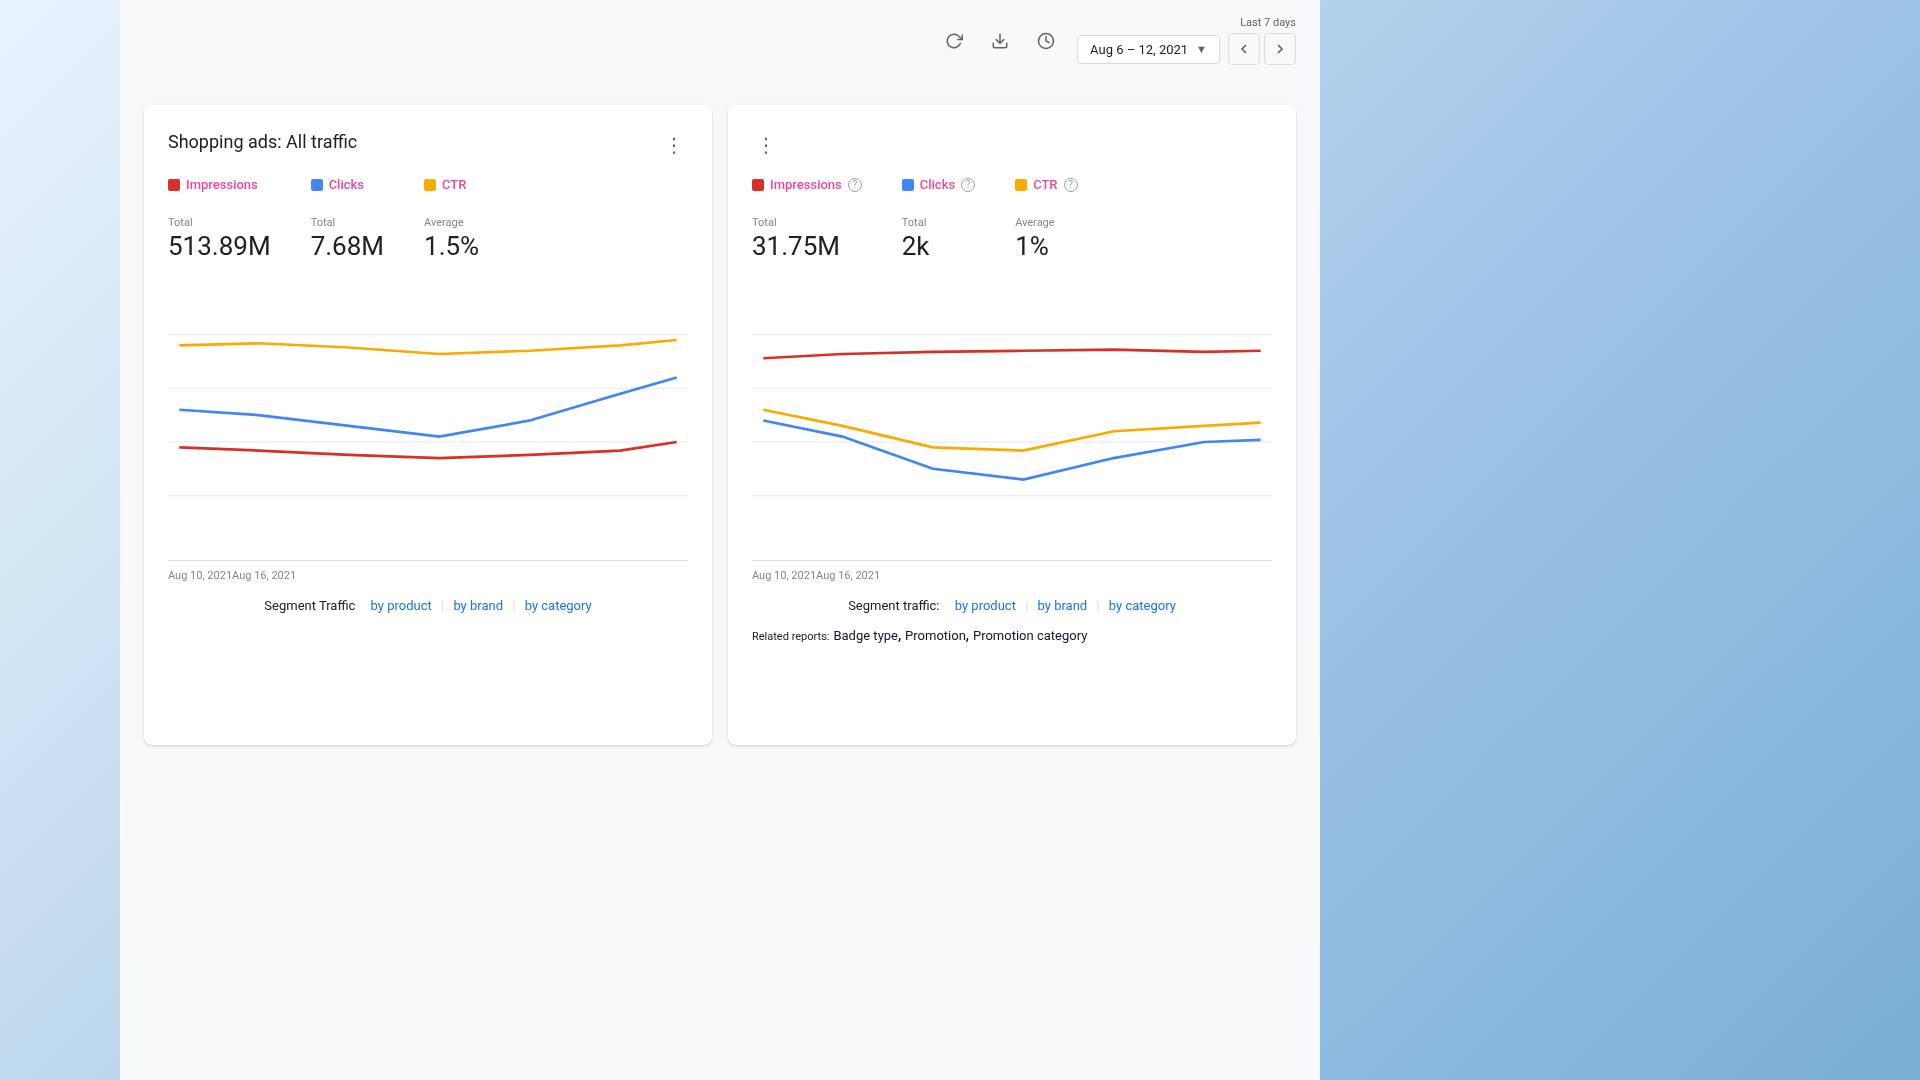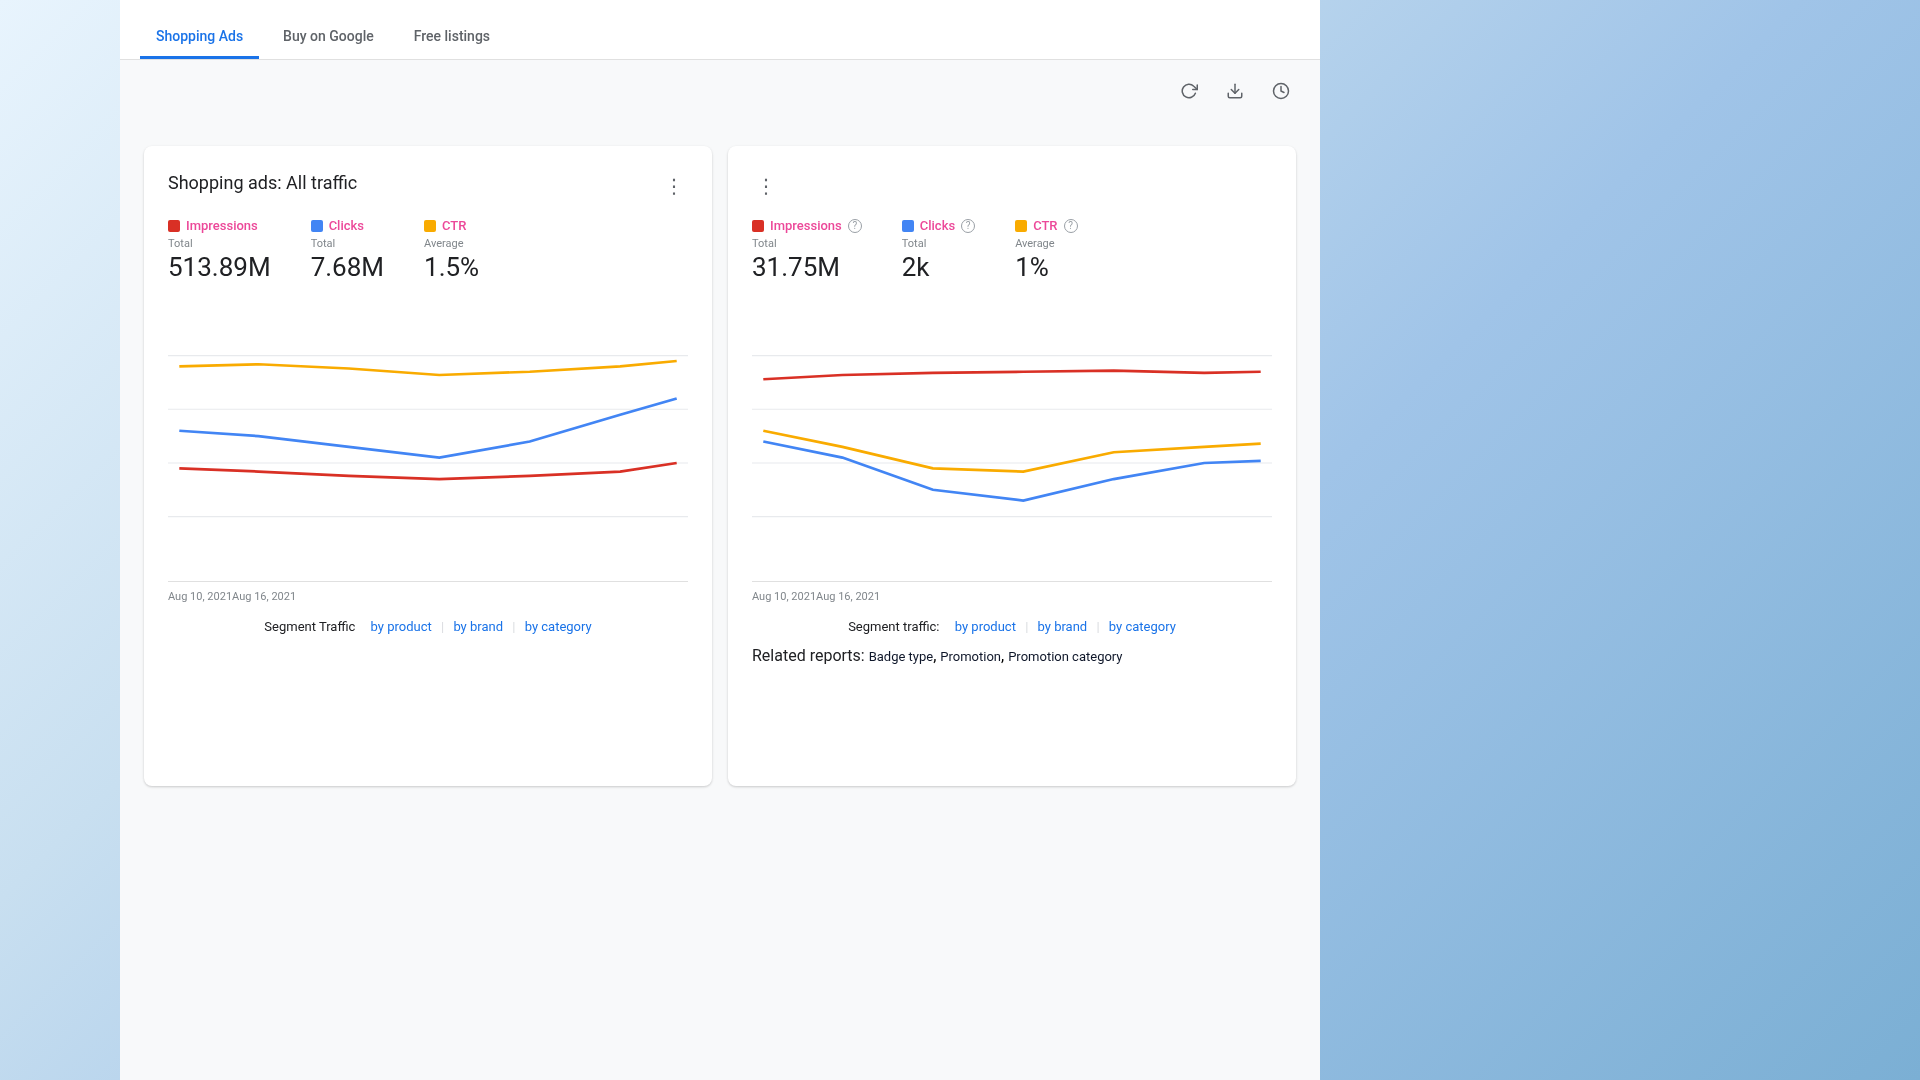--- a/index.html
+++ b/index.html
@@ -181,20 +181,21 @@
       border-radius: 50%;
       border: 1px solid #9aa0a6;
       color: #9aa0a6;
       font-size: 10px;
       cursor: pointer;
     }
     .metric-sublabel {
       font-size: 11px;
       color: #80868b;
       margin-bottom: 2px;
+      margin-top: 20px;
     }
     .metric-value {
       font-size: 26px;
       font-weight: 400;
       color: #202124;
     }
     
     .chart-area {
       position: relative;
       height: 280px;
@@ -227,41 +228,36 @@
       cursor: pointer;
     }
     .segment-separator {
       color: #dadce0;
       margin: 0 6px;
     }
     .related-reports {
       margin-top: 12px;
     }
     .related-label {
-      font-size: 16px;
+      font-size: 11px;
       color: #202124;
       margin-bottom: 4px;
     }
     .related-link {
       color: #0f172a;
       text-decoration: none;
       cursor: pointer;
       font-size: 13px;
     }
   </style>
 </head>
 <body>
 
 <div class="main-container">
 
-  <div class="tabs-bar">
-    <div class="tab active">Shopping Ads</div>
-    <div class="tab">Buy on Google</div>
-    <div class="tab">Free listings</div>
-  </div>
 
   <div class="toolbar">
     <div class="toolbar-icons">
       <button class="icon-btn" title="Refresh">
         <svg width="18" height="18" viewBox="0 0 24 24" fill="none" stroke="#5f6368" stroke-width="2" stroke-linecap="round" stroke-linejoin="round">
           <polyline points="23 4 23 10 17 10"></polyline>
           <path d="M20.49 15a9 9 0 1 1-2.12-9.36L23 10"></path>
         </svg>
       </button>
       <button class="icon-btn" title="Download">
@@ -271,20 +267,41 @@
           <line x1="12" y1="15" x2="12" y2="3"></line>
         </svg>
       </button>
       <button class="icon-btn" title="History">
         <svg width="18" height="18" viewBox="0 0 24 24" fill="none" stroke="#5f6368" stroke-width="2" stroke-linecap="round" stroke-linejoin="round">
           <circle cx="12" cy="12" r="10"></circle>
           <polyline points="12 6 12 12 16 14"></polyline>
         </svg>
       </button>
     </div>
+    <div class="date-range-container">
+      <span class="last-n-days">Last 7 days</span>
+      <div style="display:flex;align-items:center;gap:8px;">
+        <div class="date-picker">
+          <span class="date-picker-value">Aug 6 – 12, 2021</span>
+          <span class="date-picker-arrow">▼</span>
+        </div>
+        <div class="nav-arrows">
+          <button class="nav-arrow-btn">
+            <svg width="16" height="16" viewBox="0 0 24 24" fill="none" stroke="#5f6368" stroke-width="2.5">
+              <polyline points="15 18 9 12 15 6"></polyline>
+            </svg>
+          </button>
+          <button class="nav-arrow-btn">
+            <svg width="16" height="16" viewBox="0 0 24 24" fill="none" stroke="#5f6368" stroke-width="2.5">
+              <polyline points="9 18 15 12 9 6"></polyline>
+            </svg>
+          </button>
+        </div>
+      </div>
+    </div>
   </div>
 
   <div class="cards-container">
 
     <div class="card">
       <div class="card-header">
         <h2 class="card-title">Shopping ads: All traffic</h2>
         <button class="more-icon">⋮</button>
       </div>
       <div class="metrics-row">

